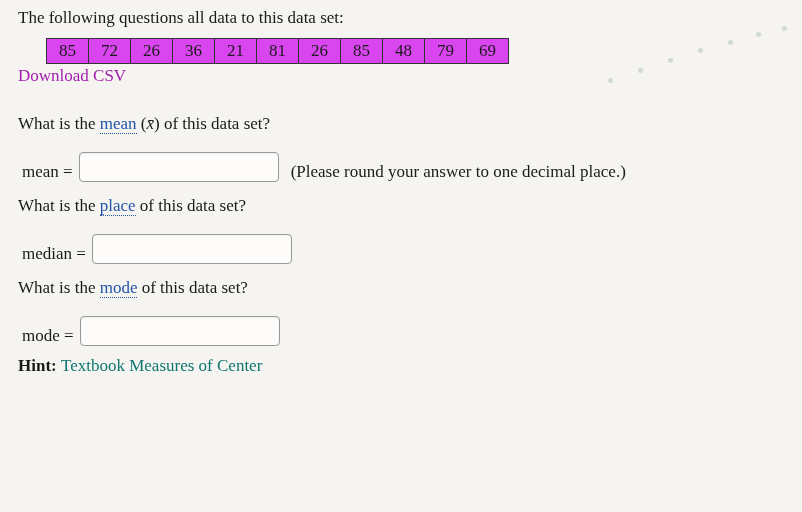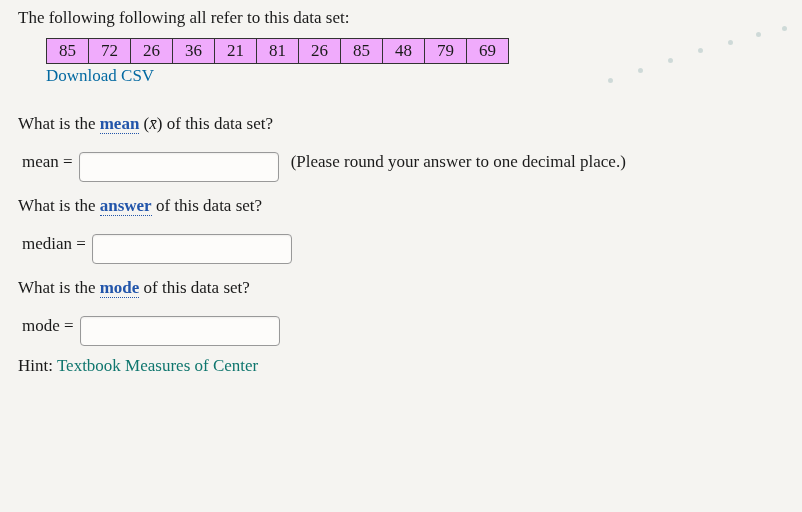--- a/index.html
+++ b/index.html
@@ -24,37 +24,36 @@
     .data-table {
       border-collapse: collapse;
       margin-left: 28px;
       margin-bottom: 2px;
     }
     .data-table td {
       border: 1px solid #333;
       padding: 2px 12px;
       text-align: right;
       font-size: 17px;
-      background: #f0abfc;
+      background: #d946ef;
     }
     .download-link {
-      color: #0369a1;
+      color: #a21caf;
       text-decoration: none;
       display: inline-block;
       margin-bottom: 14px;
       cursor: pointer;
-      margin-left: 28px;
     }
     .question {
       margin-top: 14px;
       margin-bottom: 18px;
     }
     .answer-row {
       display: flex;
-      align-items: flex-start;
+      align-items: flex-end;
       gap: 6px;
       margin-left: 4px;
       margin-bottom: 8px;
     }
     .answer-label {
       white-space: nowrap;
     }
     .input-box {
       display: inline-block;
       width: 200px;
@@ -67,27 +66,26 @@
       padding: 2px 6px;
     }
     .hint-text {
       margin-left: 6px;
       font-family: Liberation Serif, serif;
     }
     .term {
       color: #2255aa;
       border-bottom: 1px dotted #2255aa;
       cursor: help;
-      font-weight: bold;
     }
     .hint-line {
       margin-top: 10px;
     }
     .hint-line .hint-label {
-      font-weight: normal;
+      font-weight: bold;
       margin-top: 40px;
     }
     .hint-link {
       color: #0f766e;
       cursor: pointer;
     }
     .math-var {
       font-style: italic;
     }
     
@@ -116,21 +114,21 @@
 <div class="dots">
   <span style="top:60px;left:10px"></span>
   <span style="top:50px;left:40px"></span>
   <span style="top:40px;left:70px"></span>
   <span style="top:30px;left:100px"></span>
   <span style="top:22px;left:130px"></span>
   <span style="top:14px;left:158px"></span>
   <span style="top:8px;left:184px"></span>
 </div>
 
-<p class="intro">The following following all refer to this data set:</p>
+<p class="intro">The following questions all data to this data set:</p>
 
 <table class="data-table">
   <tbody>
       <tr id="data-row">
         <td>85</td>
         <td>72</td>
         <td>26</td>
         <td>36</td>
         <td>21</td>
         <td>81</td>
@@ -150,21 +148,21 @@
   <span>What is the </span><span class="term">mean</span><span> (<span class="math-var">x̄</span>) of this data set?</span>
 </p>
 <div class="answer-row">
   <span class="answer-label">mean =</span>
   <input class="input-box" type="text" style="">
   <span class="hint-text">(Please round your answer to one decimal place.)</span>
 </div>
 
 
 <p class="question">
-  <span>What is the </span><span class="term">answer</span><span> of this data set?</span>
+  <span>What is the </span><span class="term">place</span><span> of this data set?</span>
 </p>
 <div class="answer-row">
   <span class="answer-label">median =</span>
   <input class="input-box" type="text" style="">
 </div>
 
 
 <p class="question">
   <span>What is the </span><span class="term">mode</span><span> of this data set?</span>
 </p>

